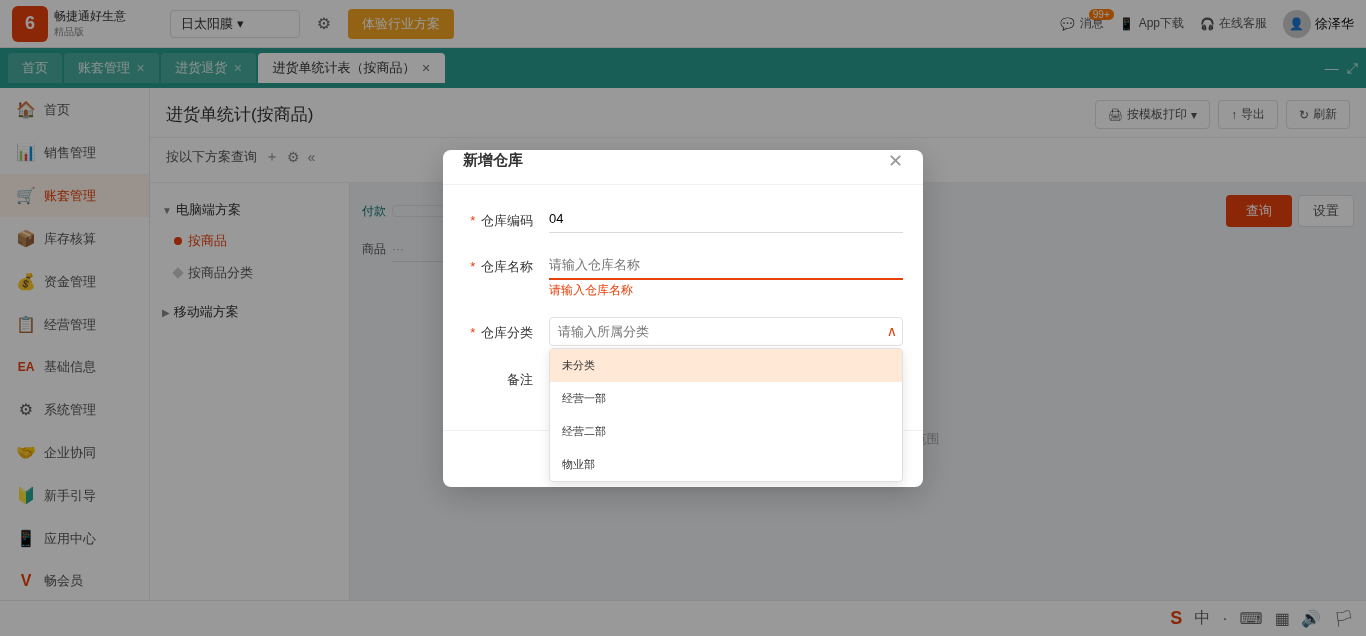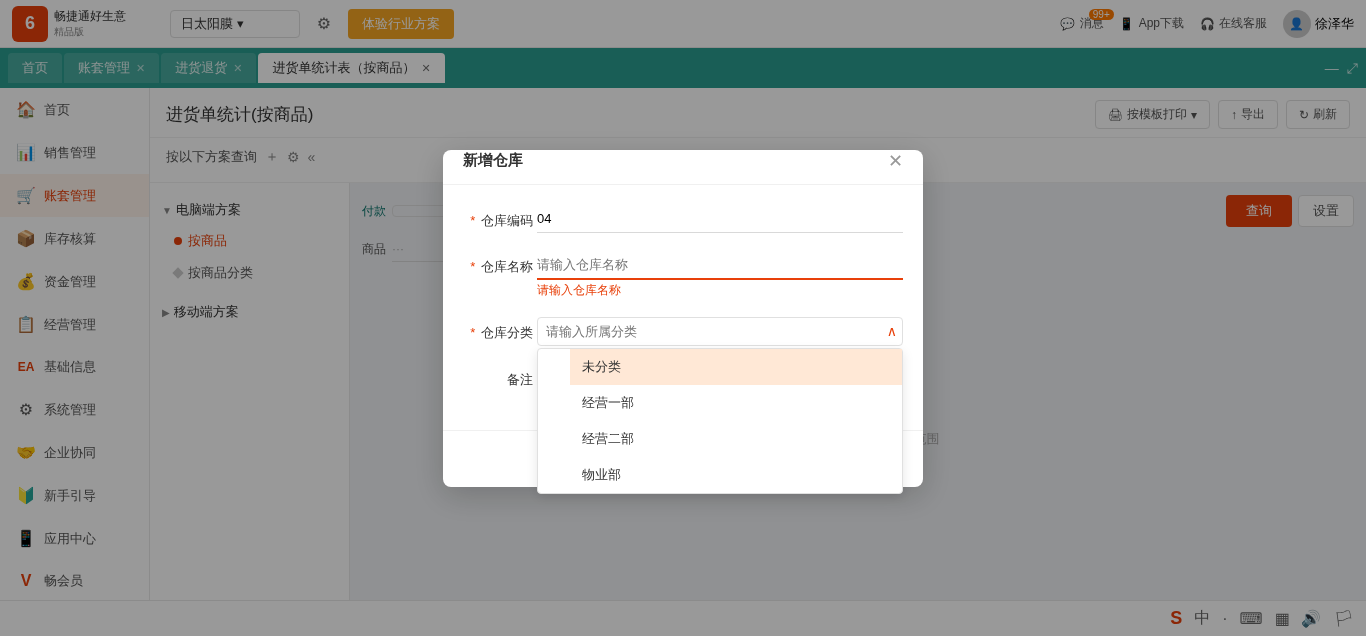--- a/index.html
+++ b/index.html
@@ -169,21 +169,21 @@
     }
     .modal-header {
       display: flex; align-items: center; justify-content: space-between;
       padding: 0 20px 12px; border-bottom: 1px solid #f0f0f0;
     }
     .modal-title { font-size: 15px; font-weight: bold; color: #333; }
     .modal-close { background: none; border: none; cursor: pointer; font-size: 18px; color: #999; }
     .modal-body { padding: 20px; }
 
     .form-row {
-      display: flex; align-items: flex-start; margin-bottom: 18px; gap: 4px;
+      display: flex; align-items: flex-start; margin-bottom: 18px; gap: 16px;
     }
     .form-label {
       width: 70px; text-align: right; font-size: 13px; color: #333;
       padding-top: 7px; flex-shrink: 0;
     }
     .required-star { color: #e8400a; margin-right: 2px; }
     .form-input {
       flex: 1; border: none; border-bottom: 1px solid #d9d9d9;
       padding: 6px 0; font-size: 13px; outline: none; background: transparent;
     }
@@ -206,21 +206,21 @@
       color: #e8400a; font-size: 14px;
     }
 
     
     .dropdown-list {
       position: absolute; top: calc(100% + 2px); left: 0; right: 0;
       background: #fff; border: 1px solid #e0e0e0; border-radius: 4px;
       box-shadow: 0 4px 12px rgba(0,0,0,0.1); z-index: 200;
     }
     .dropdown-list-item {
-      padding: 9px 12px; cursor: pointer; font-size: 13px; color: #333; margin-left: 32px;
+      padding: 9px 12px; cursor: pointer; font-size: 11px; color: #333;
     }
     .dropdown-list-item.highlighted { background: #ffe8d6; }
 
     .modal-footer {
       display: flex; justify-content: flex-end; gap: 10px;
       padding: 12px 20px; border-top: 1px solid #f0f0f0;
     }
     .save-btn {
       background: #e8400a; color: #fff; border: none;
       border-radius: 4px; padding: 7px 20px; cursor: pointer; font-size: 13px;

